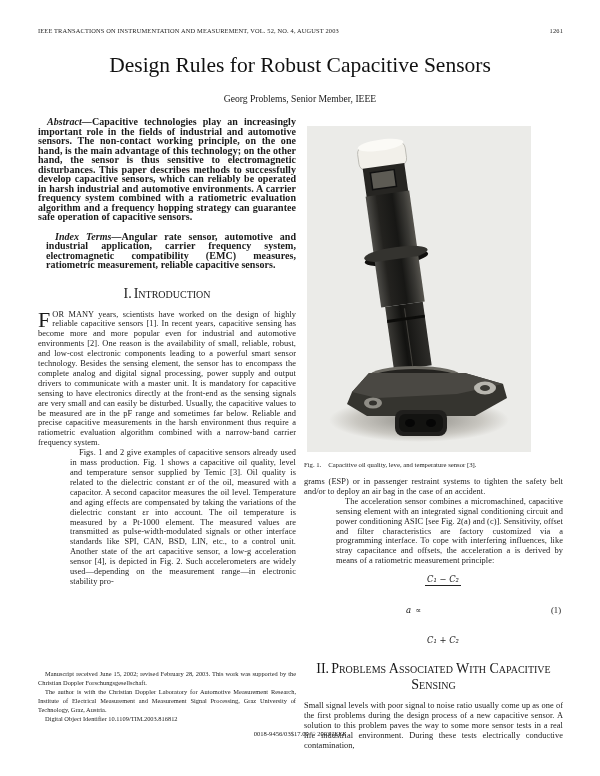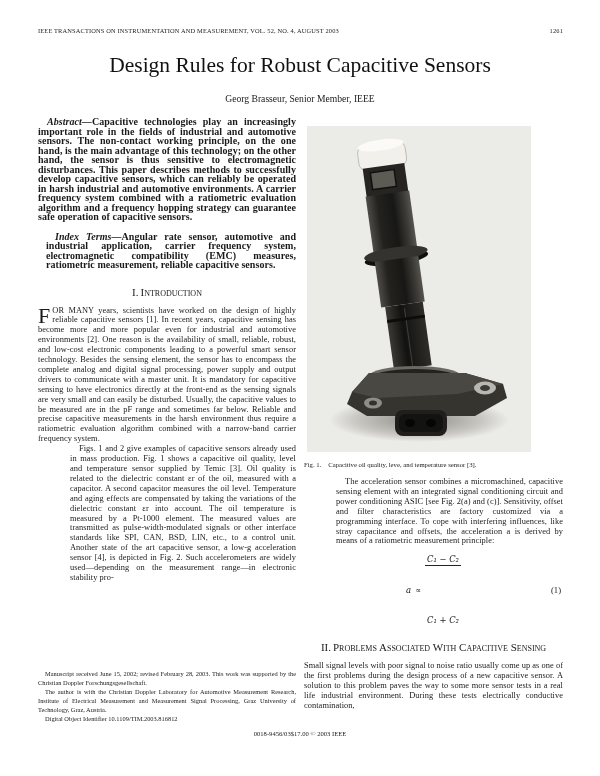--- a/index.html
+++ b/index.html
@@ -26,21 +26,21 @@
   .col-left  { left:38px;  top:117px; width:258px; }
   .col-right { left:304px; top:126px; width:259px; }
 
   .abstract {
     font-size:10px; font-weight:bold; line-height:9.5px;
     text-indent:9px; margin-bottom:10px; letter-spacing:0.05px;
   }
   .index-terms { margin-bottom:0;margin-left:8px; }
   .lead-label { font-style:italic; }
 
-  .section-heading { margin:16px 0 8px; text-align:center; font-size:11px; font-weight:normal; }
+  .section-heading { margin:16px 0 8px; text-align:center; font-size:14px; font-weight:normal; }
   .section-heading .sc { font-variant:small-caps; margin-left:2px; }
 
   .body-text { font-size:8.4px; line-height:9.9px; letter-spacing:0.05px; }
   .indent { text-indent:9px;margin-left:32px; }
   .dropcap { float:left; font-size:22px; line-height:18px; padding:1px 2px 0 0; }
 
   .footnote {
     position:absolute; left:38px; top:669px; width:258px;
     font-size:6.4px; line-height:9px; text-align:justify; color:#222;
   }
@@ -67,21 +67,21 @@
 <div class="page">
 
   <header class="running-header">
     <span>IEEE TRANSACTIONS ON INSTRUMENTATION AND MEASUREMENT, VOL. 52, NO. 4, AUGUST 2003</span>
     <span>1261</span>
   </header>
 
   <h1 class="title">Design Rules for Robust Capacitive Sensors</h1>
 
   <div class="byline">
-    <span>Georg Brasseur</span><span class="ital">, Senior Member, IEEE</span>
+    <span>Georg Problems</span><span class="ital">, Senior Member, IEEE</span>
   </div>
 
   <div class="col col-left">
     <p class="abstract"><span class="lead-label">Abstract—</span><span>Capacitive technologies play an increasingly important role in the fields of industrial and automotive sensors. The non-contact working principle, on the one hand, is the main advantage of this technology; on the other hand, the sensor is thus sensitive to electromagnetic disturbances. This paper describes methods to successfully develop capacitive sensors, which can reliably be operated in harsh industrial and automotive environments. A carrier frequency system combined with a ratiometric evaluation algorithm and a frequency hopping strategy can guarantee safe operation of capacitive sensors.</span></p>
 
     <p class="abstract index-terms"><span class="lead-label">Index Terms—</span><span>Angular rate sensor, automotive and industrial application, carrier frequency system, electromagnetic compatibility (EMC) measures, ratiometric measurement, reliable capacitive sensors.</span></p>
 
     <h2 class="section-heading"><span>I.</span><span class="sc">Introduction</span></h2>
 
     <p class="body-text"><span class="dropcap">F</span><span>OR MANY</span><span> years, scientists have worked on the design of highly reliable capacitive sensors [1]. In recent years, capacitive sensing has become more and more popular even for industrial and automotive environments [2]. One reason is the availability of small, reliable, robust, and low-cost electronic components leading to a powerful smart sensor technology. Besides the sensing element, the sensor has to encompass the complete analog and digital signal processing, power supply and output drivers to communicate with a master unit. It is mandatory for capacitive sensing to have electronics directly at the front-end as the sensing signals are very small and can easily be disturbed. Usually, the capacitive values to be measured are in the pF range and sometimes far below. Reliable and precise capacitive measurements in the harsh environment thus require a ratiometric evaluation algorithm combined with a narrow-band carrier frequency system.</span></p>
@@ -143,20 +143,21 @@
           <ellipse cx="66" cy="277" rx="4" ry="2.5" fill="#33322e"></ellipse>
           <rect x="88" y="284" width="52" height="26" rx="8" fill="#201f1d"></rect>
           <rect x="92" y="288" width="44" height="18" rx="6" fill="#131311"></rect>
           <ellipse cx="103" cy="297" rx="5" ry="4" fill="#060606"></ellipse>
           <ellipse cx="124" cy="297" rx="5" ry="4" fill="#060606"></ellipse>
         </svg>
       </div>
       <figcaption class="caption"><span class="cap-label">Fig. 1.</span><span>Capacitive oil quality, leve, and temperature sensor [3].</span></figcaption>
     </figure>
 
+    <p class="body-text">grams (ESP) or in passenger restraint systems to tighten the safety belt and/or to deploy an air bag in the case of an accident.</p>
     <p class="body-text indent">The acceleration sensor combines a micromachined, capacitive sensing element with an integrated signal conditioning circuit and power conditioning ASIC [see Fig. 2(a) and (c)]. Sensitivity, offset and filter characteristics are factory customized via a programming interface. To cope with interfering influences, like stray capacitance and offsets, the acceleration a is derived by means of a ratiometric measurement principle:</p>
 
     <div class="equation">
       <span class="eq-body">
         <span>a</span>
         <span class="eq-prop">∝</span>
         <span class="frac">
           <span class="num">C₁ − C₂</span>
           <span class="den">C₁ + C₂</span>
         </span>

